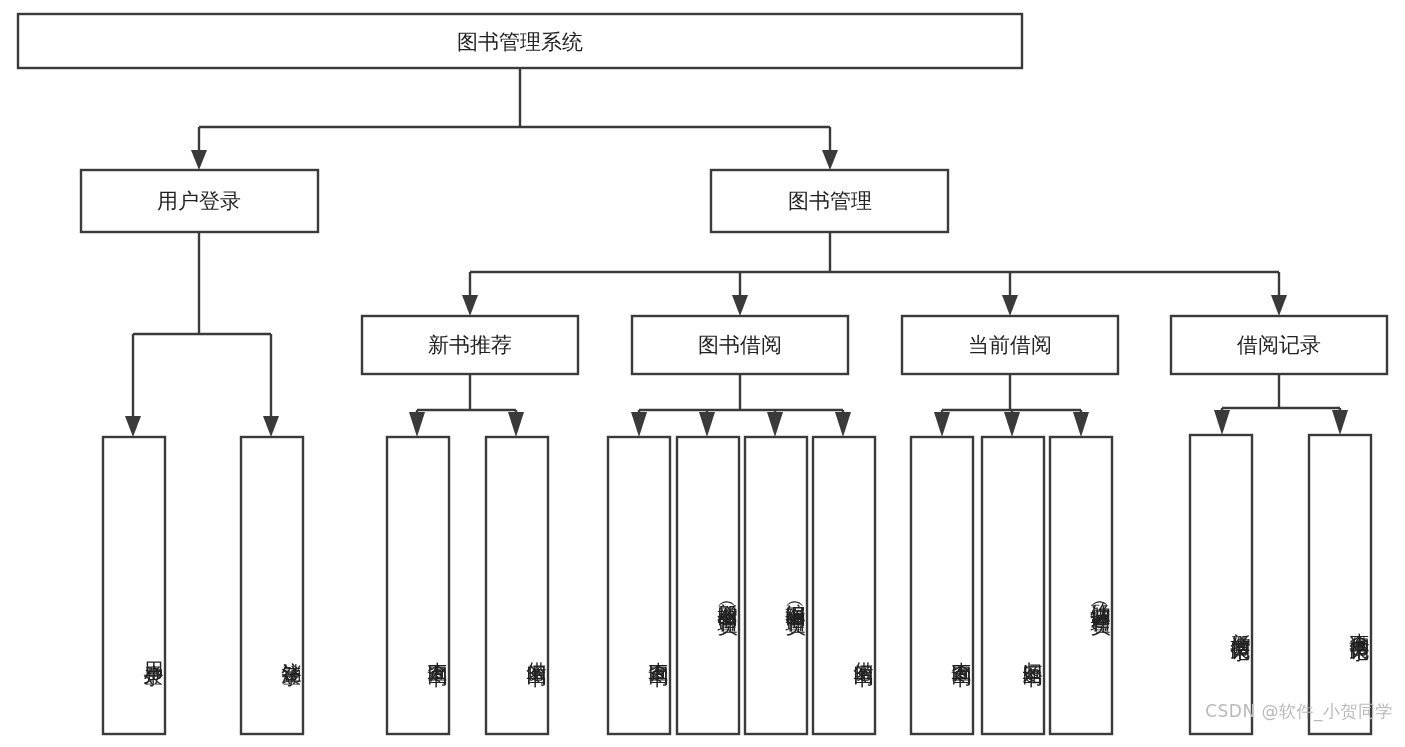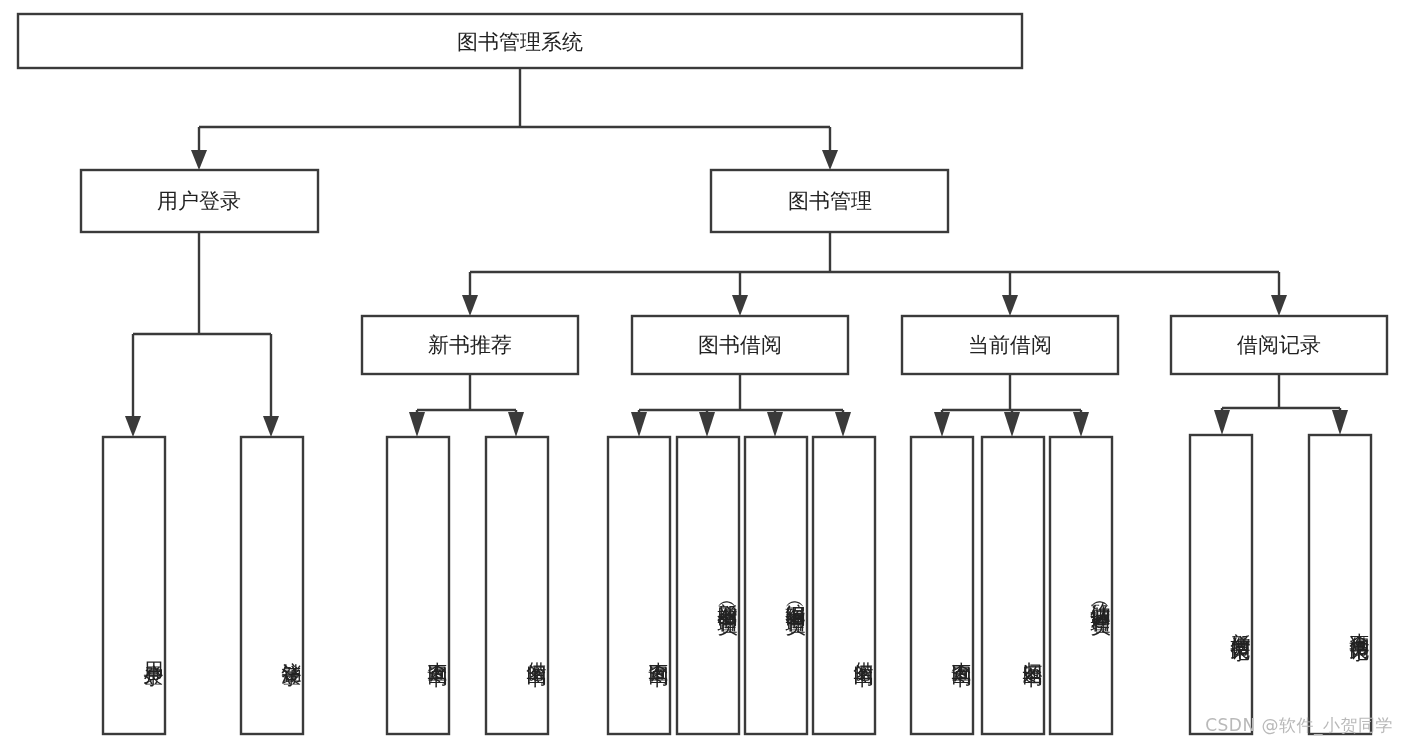--- a/index.html
+++ b/index.html
@@ -58,21 +58,21 @@
     letter-spacing: 2px;
     white-space: nowrap;
     pointer-events: none;
     display: flex;
     align-items: flex-start;
     justify-content: center;
   }
   .watermark {
     position: absolute;
     right: 12px;
-    bottom: 10px;
+    bottom: 24px;
     font-family: "DejaVu Sans", "Liberation Sans", sans-serif;
     font-size: 17px;
     color: #b9b9b9;
     white-space: nowrap;
     letter-spacing: 0.5px;
   }
 </style>
 </head>
 <body>
 

